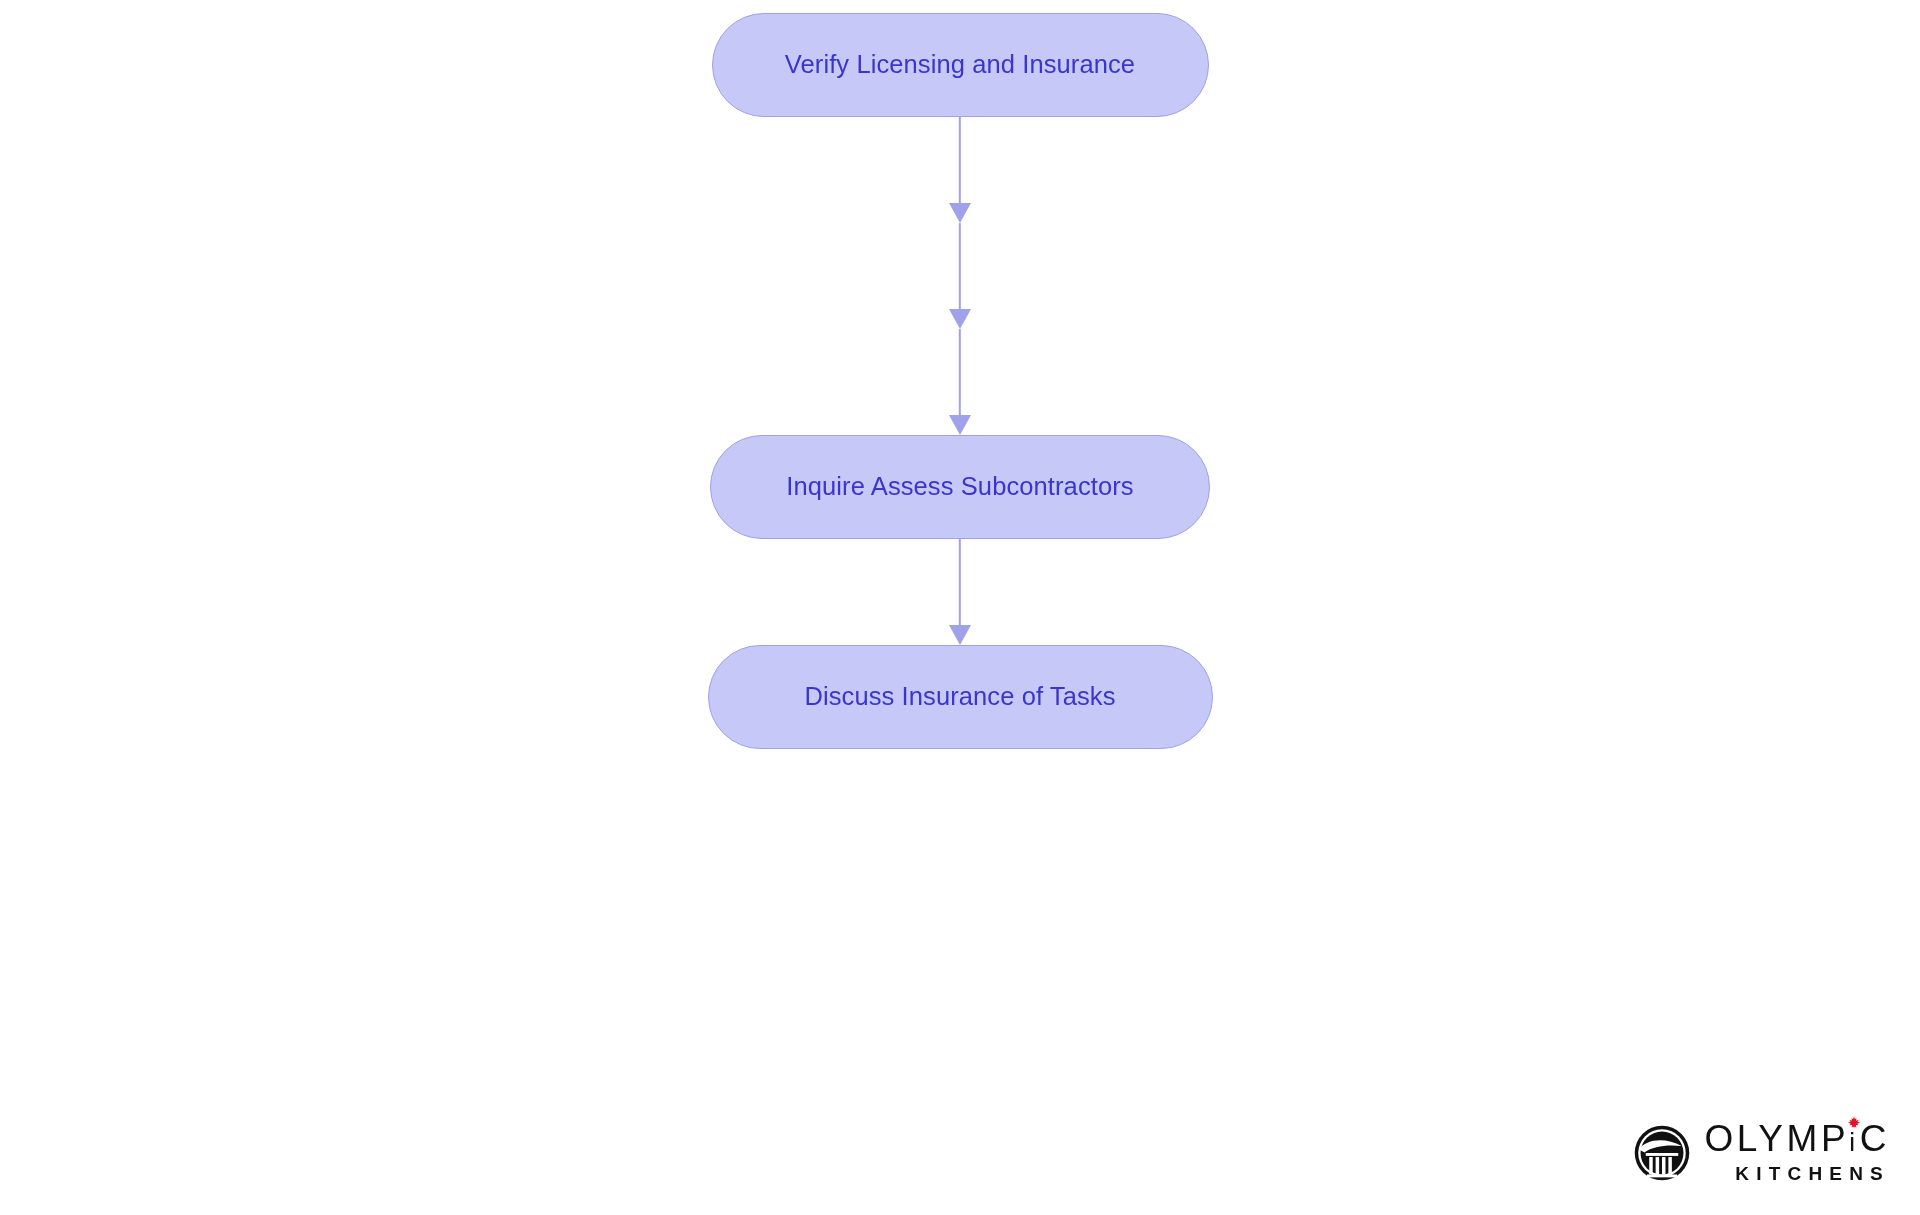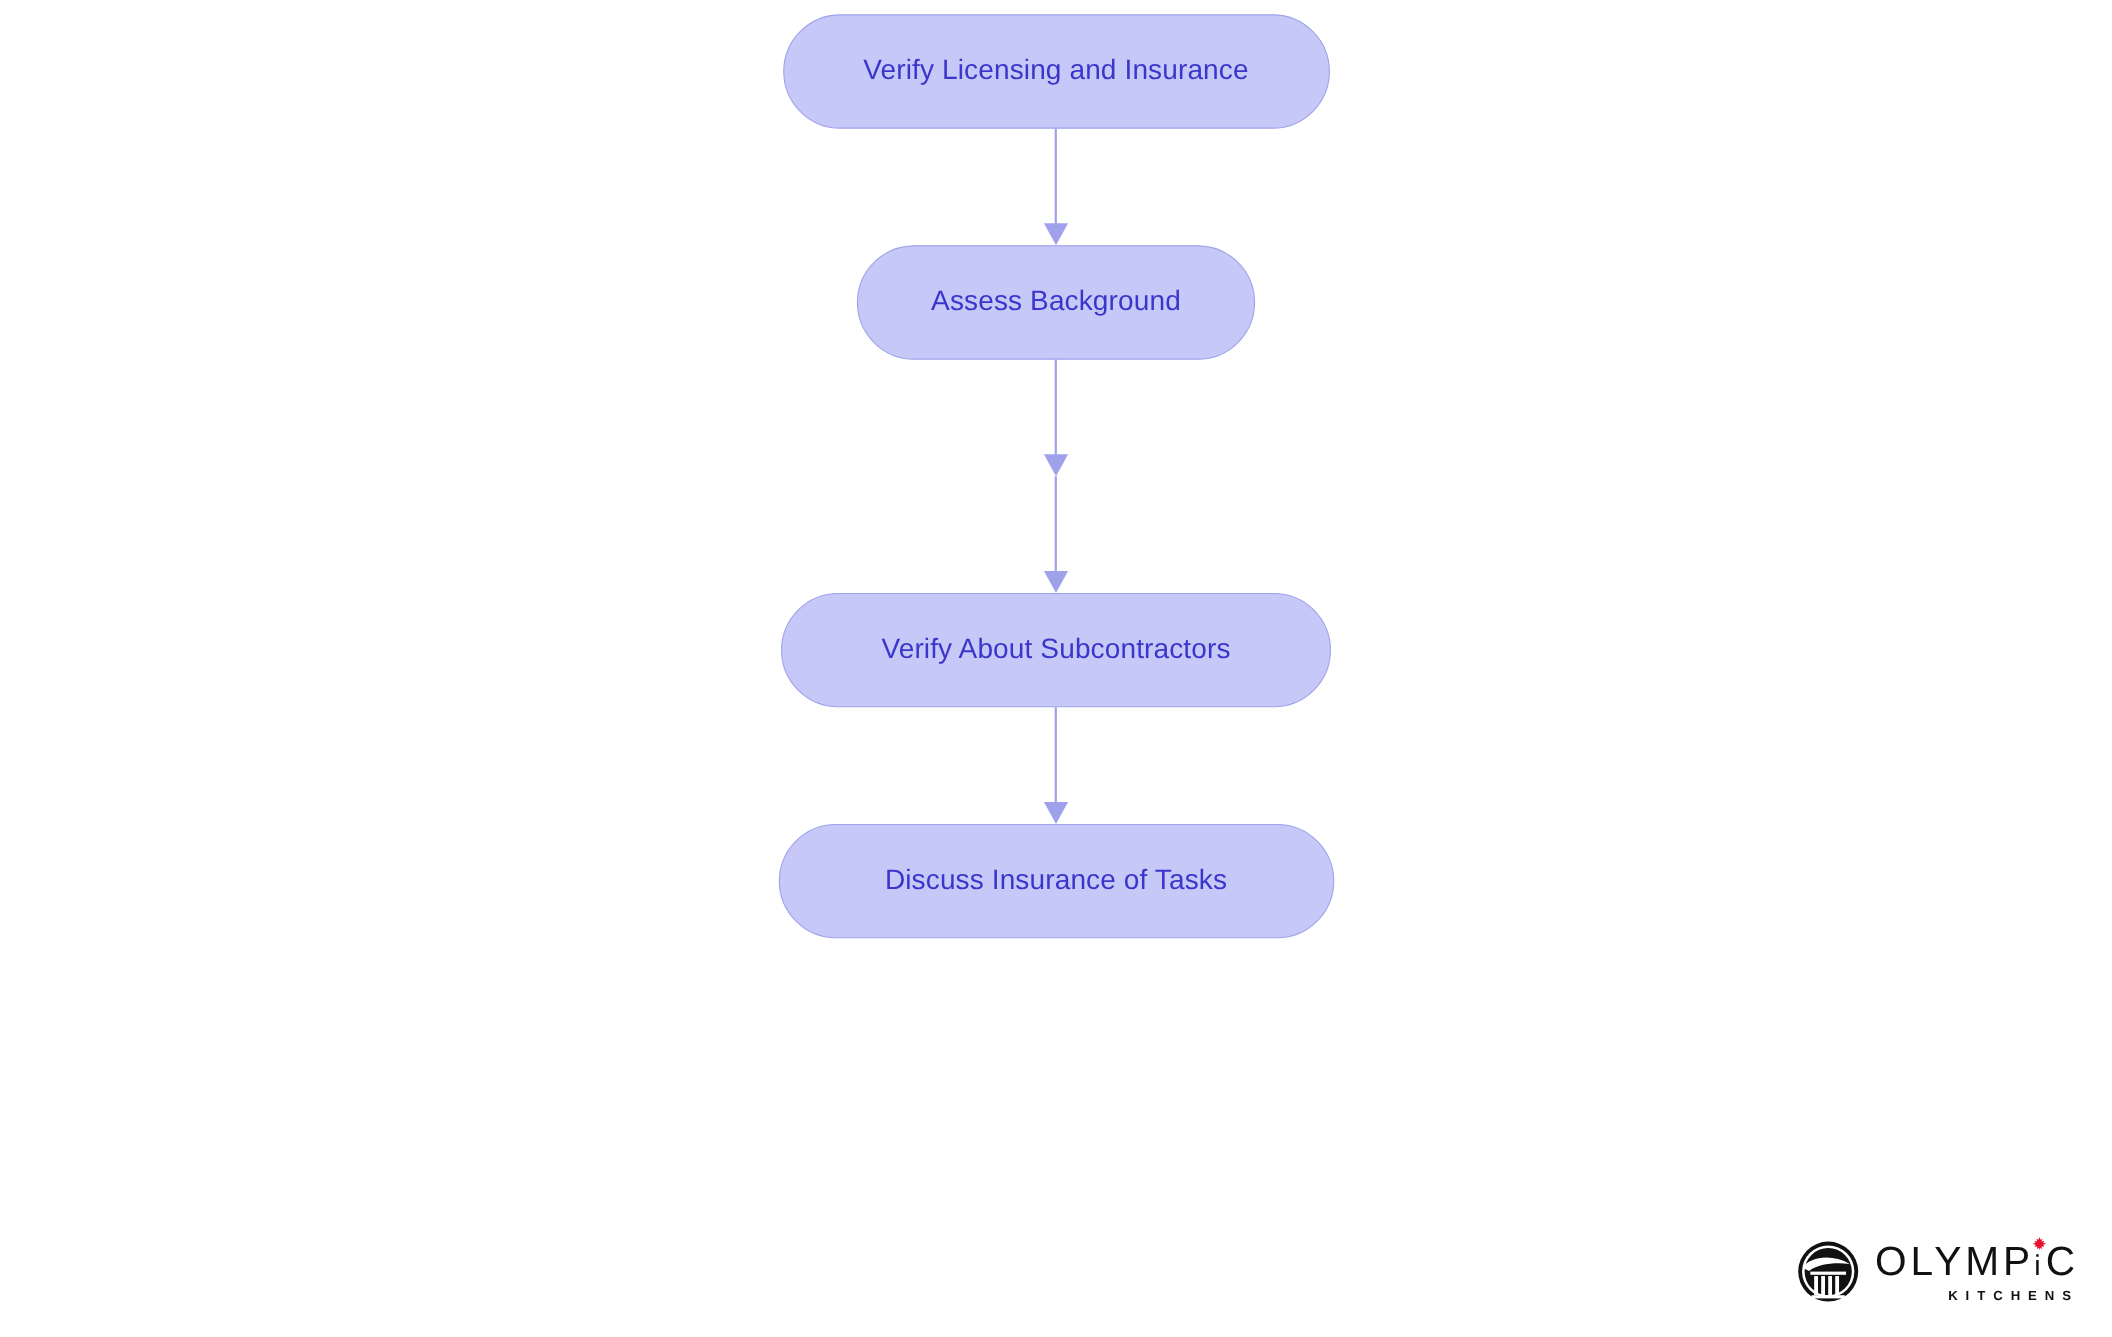--- a/index.html
+++ b/index.html
@@ -131,21 +131,21 @@
     position: absolute;
     left: 50%;
     top: -13px;
     transform: translateX(-50%);
     width: 13px;
     height: 13px;
   }
   .logo-sub {
     margin-top: 6px;
     color: #111111;
-    font-size: 12px;
+    font-size: 19px;
     font-weight: 700;
     letter-spacing: 7.2px;
     text-align: right;
     padding-left: 26px;
     font-family: "Liberation Sans", sans-serif;
   }
 </style>
 </head>
 <body>
 
@@ -154,37 +154,34 @@
 
     <div class="node w-1">
       <span class="node-label">Verify Licensing and Insurance</span>
     </div>
 
     <div class="connector">
       <div class="shaft"></div>
       <div class="head"></div>
     </div>
 
-    <div class="node w-2">
-      <span class="node-label">Assess Background</span>
-    </div>
 
     <div class="connector">
       <div class="shaft"></div>
       <div class="head"></div>
     </div>
 
 
     <div class="connector">
       <div class="shaft"></div>
       <div class="head"></div>
     </div>
 
     <div class="node w-4">
-      <span class="node-label">Verify About Subcontractors</span>
+      <span class="node-label">Inquire Assess Subcontractors</span>
     </div>
 
     <div class="connector">
       <div class="shaft"></div>
       <div class="head"></div>
     </div>
 
     <div class="node w-5">
       <span class="node-label">Discuss Insurance of Tasks</span>
     </div>

